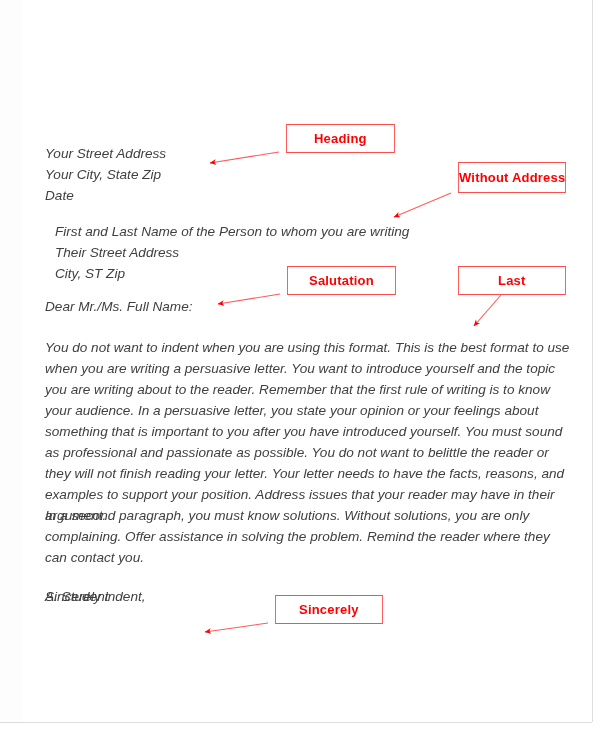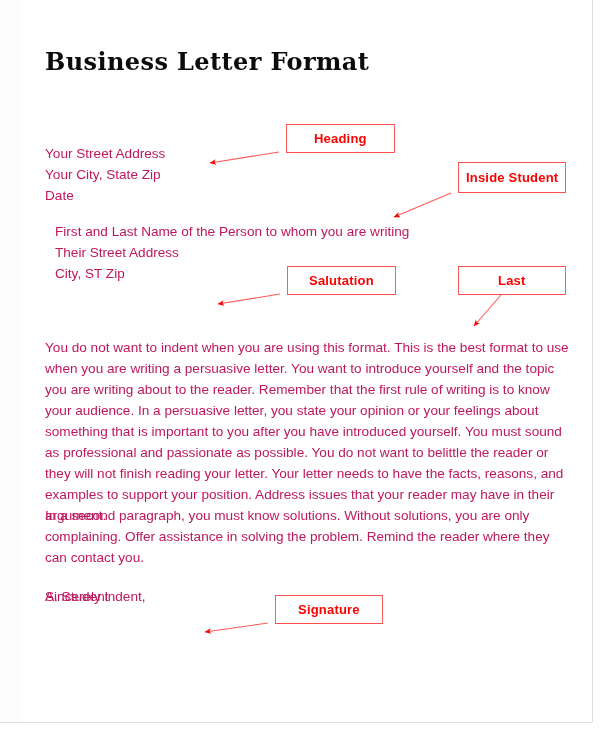--- a/index.html
+++ b/index.html
@@ -54,24 +54,25 @@
     font-size: 24px;
     line-height: 30px;
     color: #0b0b0b;
     letter-spacing: 0.4px;
     white-space: nowrap;
   }
 
   .letter-block {
     position: absolute;
     left: 45px;
-    color: #be185d;
+    color: #404040;
     font-size: 13.6px;
     line-height: 21px;
     white-space: pre-line;
+    font-style: italic;
   }
 
   #heading-block   { top: 143px; }
   #inside-block    { top: 221px; margin-left: 10px; }
   #salutation-line { top: 296px; }
   #body-para-1     { top: 337px; width: 528px; }
   #body-para-2     { top: 505px; width: 528px; }
   #closing-line    { top: 586px; }
   #signature-line  { top: 586px; }
 
@@ -110,30 +111,30 @@
 </style>
 </head>
 <body>
 
 <div id="page">
 
   <div id="page-edge-left"></div>
   <div id="page-edge-right"></div>
   <div id="page-edge-bottom"></div>
 
-  <div class="letter-title">Business Letter Format</div>
 
   <div class="letter-block" id="heading-block">Your Street Address
 Your City, State  Zip
 Date</div>
 
   <div class="letter-block" id="inside-block">First and Last Name of the Person to whom you are writing
 Their Street Address
 City, ST Zip</div>
 
+  <div class="letter-block" id="salutation-line">Dear Mr./Ms. Full Name:</div>
 
   <div class="letter-block" id="body-para-1">You do not want to indent when you are using this format.  This is the best format to use when you are writing a persuasive letter.    You want to introduce yourself and the topic you are writing about to the reader.  Remember that the first rule of writing is to know your audience.  In a persuasive letter, you state your opinion or your feelings about something that is important to you after you have introduced yourself.  You must sound as professional and passionate as possible.  You do not want to belittle the reader or they will not finish reading your letter.  Your letter needs to have the facts, reasons, and examples to support your position. Address issues that your reader may have in their argument.</div>
 
   <div class="letter-block" id="body-para-2">In a second paragraph, you must know solutions.  Without solutions, you are only complaining. Offer assistance in solving the problem.  Remind the reader where they can contact you.</div>
 
   <div class="letter-block" id="closing-line">Sincerely indent,</div>
 
   <div class="letter-block" id="signature-line">A. Student</div>
 
   <svg id="arrow-layer" viewBox="0 0 600 730" xmlns="http://www.w3.org/2000/svg">
@@ -152,28 +153,28 @@
     <line x1="501" y1="295" x2="474" y2="326" stroke="#ff5a5a" stroke-width="1.1" marker-end="url(#arrowhead)"></line>
 
     <line x1="268" y1="623" x2="205" y2="632" stroke="#ff5a5a" stroke-width="1.1" marker-end="url(#arrowhead)"></line>
   </svg>
 
   <div class="callout" id="callout-heading">
     <span>Heading</span>
   </div>
 
   <div class="callout" id="callout-inside-address">
-    <span>Inside Student</span>
+    <span>Without Address</span>
   </div>
 
   <div class="callout" id="callout-salutation">
     <span>Salutation</span>
   </div>
 
   <div class="callout" id="callout-body">
     <span>Last</span>
   </div>
 
   <div class="callout" id="callout-signature">
-    <span>Signature</span>
+    <span>Sincerely</span>
   </div>
 
 </div>
 
 </body></html>

